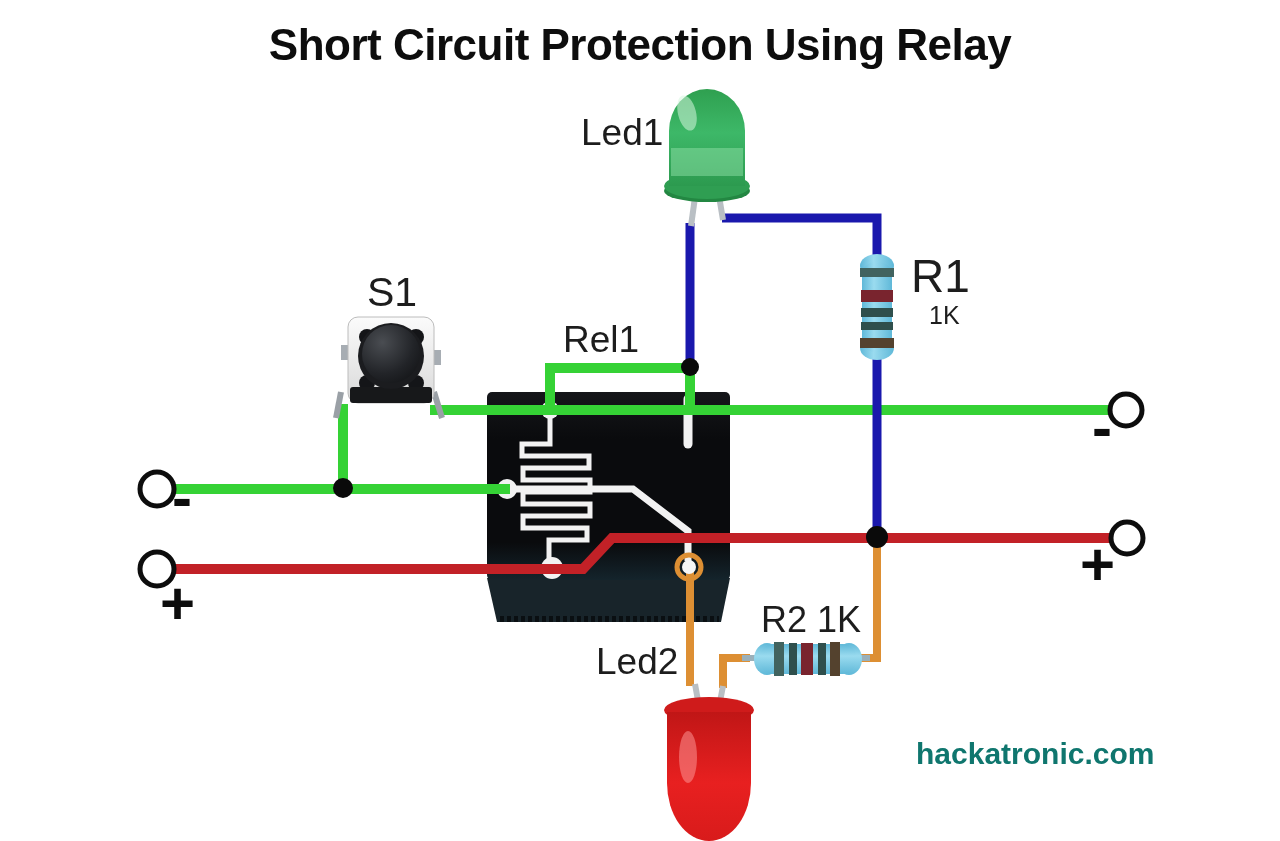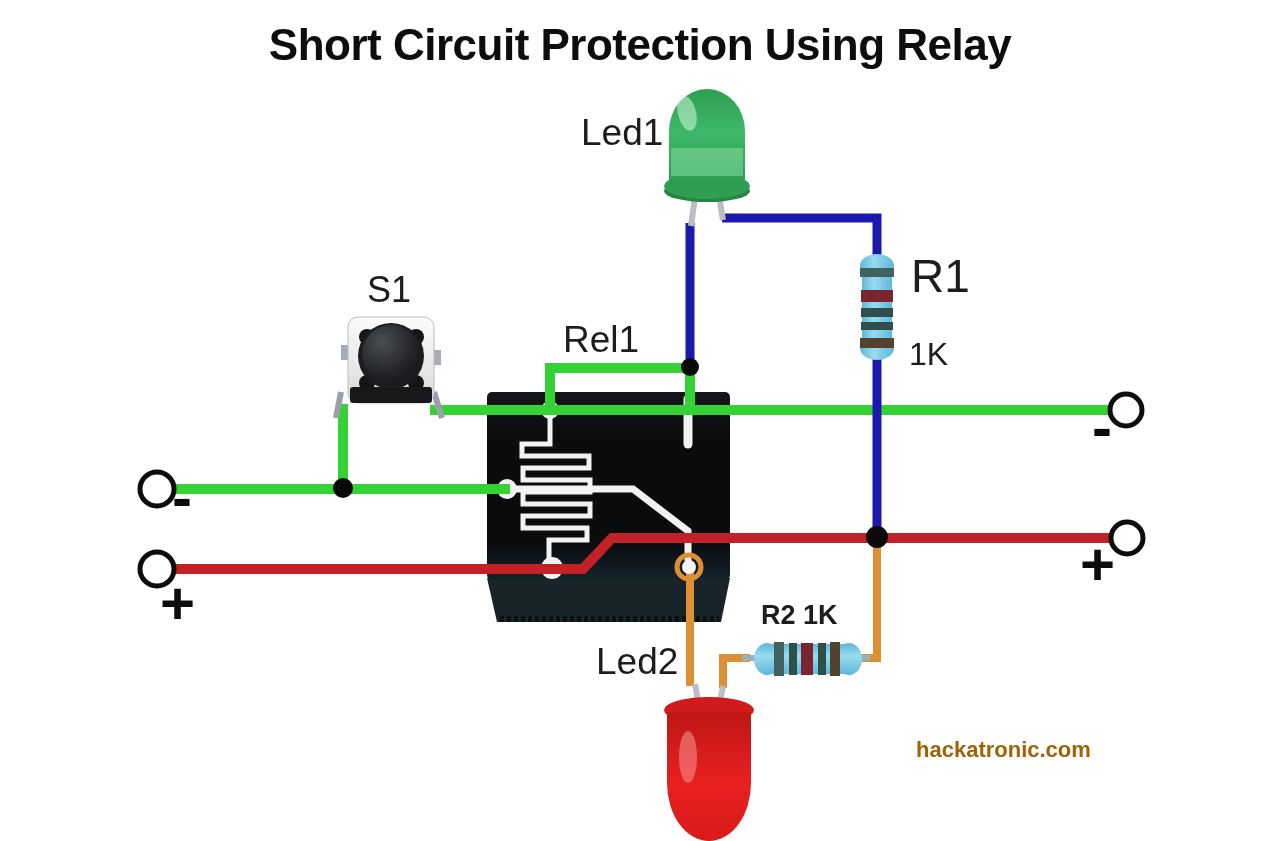--- a/index.html
+++ b/index.html
@@ -15,27 +15,27 @@
   .canvas{
     position:relative;width:1280px;height:841px;background:#ffffff;overflow:hidden;
     font-family:"Liberation Sans","DejaVu Sans",sans-serif;
   }
   svg.diagram{position:absolute;left:0;top:0;z-index:1;}
   .lbl{position:absolute;z-index:2;color:var(--text);font-weight:400;white-space:nowrap;line-height:1;}
   .title{
     position:absolute;z-index:2;left:0;top:20px;width:100%;text-align:center;
     font-size:44px;font-weight:700;color:#0d0d0d;letter-spacing:-0.5px;
   }
-  .watermark{position:absolute;z-index:2;left:916px;top:737px;font-size:22px;font-weight:700;color:#a16207;}
+  .watermark{position:absolute;z-index:2;left:916px;top:737px;font-size:30px;font-weight:700;color:#0f766e;}
   .lbl-led1{left:581px;top:114px;font-size:37px;text-align:center;}
-  .lbl-s1{left:367px;top:272px;font-size:36px;}
+  .lbl-s1{left:367px;top:272px;font-size:41px;}
   .lbl-rel1{left:563px;top:321px;font-size:37px;text-align:right;}
   .lbl-r1{left:911px;top:253px;font-size:46px;}
-  .lbl-r1v{left:909px;top:303px;font-size:32px;margin-top:35px;}
-  .lbl-r2{left:761px;top:602px;font-size:27px;font-weight:bold;}
+  .lbl-r1v{left:929px;top:303px;font-size:25px;}
+  .lbl-r2{left:761px;top:602px;font-size:36px;}
   .lbl-led2{left:596px;top:643px;font-size:37px;}
   .sign{font-weight:800;color:#0d0d0d;}
   .sign-neg-left{left:172px;top:468px;font-size:60px;}
   .sign-pos-left{left:160px;top:574px;font-size:60px;}
   .sign-neg-right{left:1092px;top:398px;font-size:60px;}
   .sign-pos-right{left:1080px;top:535px;font-size:60px;}
 
   .w{fill:none;}
   .w-green{stroke:var(--wire_green);stroke-width:10;}
   .w-red{stroke:var(--wire_red);stroke-width:10;}

